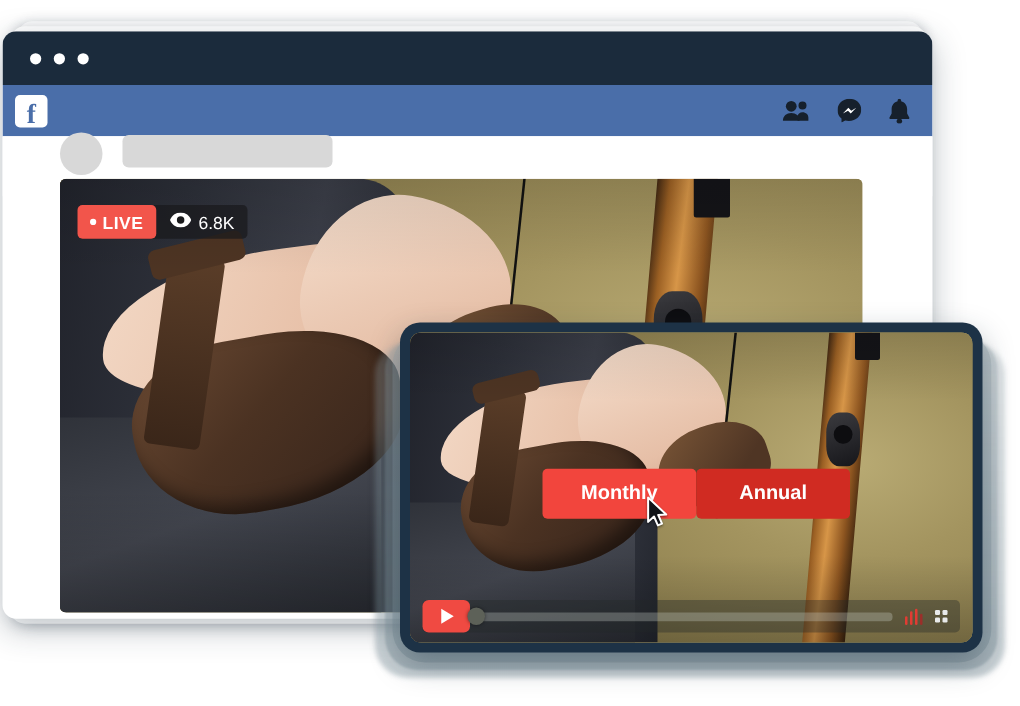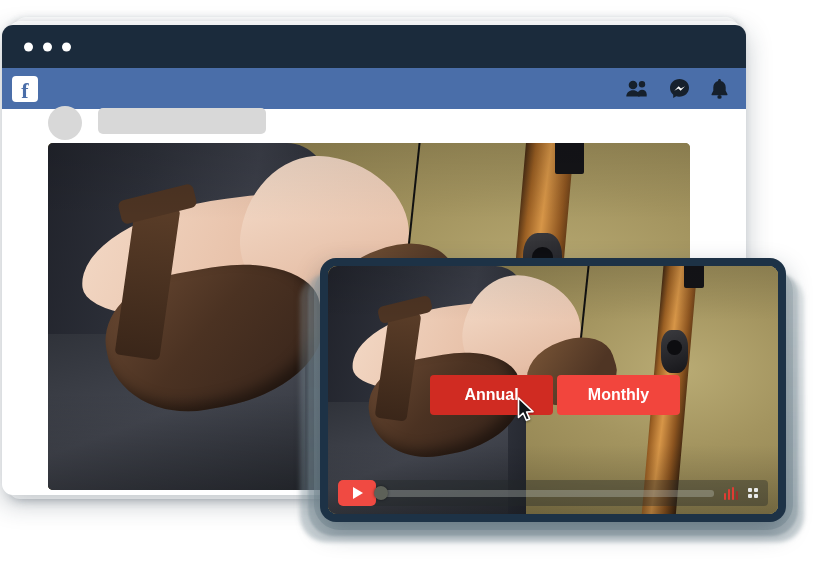--- a/index.html
+++ b/index.html
@@ -225,20 +225,35 @@
       <div class="ph-arrowline"></div>
       <div class="ph-arrow"></div>
       <div class="ph-glove"></div>
       <div class="ph-glove2"></div>
       <div class="ph-strap"></div>
       <div class="ph-strap2"></div>
       <div class="ph-grad"></div>
     </div>
   </div>
 
+  <div class="live-wrap">
+    <div class="live-pill">
+      <span class="bullet"></span>
+      <span class="txt">LIVE</span>
+    </div>
+    <div class="views">
+      <span>
+        <svg width="17" height="12" viewBox="0 0 17 12">
+          <path d="M8.5 0C4.6 0 1.3 2.4 0 6c1.3 3.6 4.6 6 8.5 6S15.7 9.6 17 6c-1.3-3.6-4.6-6-8.5-6z" fill="#ffffff"></path>
+          <circle cx="8.5" cy="6" r="3" fill="#1a1a1c"></circle>
+        </svg>
+      </span>
+      <span class="count">6.8K</span>
+    </div>
+  </div>
 
   <div class="dev-shadow dev-s1"></div>
   <div class="dev-shadow dev-s2"></div>
   <div class="dev-shadow dev-s3"></div>
 
   <div class="device">
     <div class="dev-screen">
 
       <div class="photo">
         <div class="ph-bg"></div>
@@ -254,22 +269,22 @@
         <div class="ph-arrowline"></div>
         <div class="ph-arrow"></div>
         <div class="ph-glove"></div>
         <div class="ph-glove2"></div>
         <div class="ph-strap"></div>
         <div class="ph-strap2"></div>
         <div class="ph-grad"></div>
       </div>
 
       <div class="btn-row">
+        <button class="plan-btn plan-monthly">Monthly</button>
         <button class="plan-btn plan-annual">Annual</button>
-        <button class="plan-btn plan-monthly">Monthly</button>
       </div>
 
       <span class="cursor">
         <svg width="19" height="25" viewBox="0 0 19 25">
           <path d="M1.5 1 L1.5 20.5 L6.2 16.2 L9.3 23.3 L12.6 21.9 L9.6 15 L16 14.6 Z" fill="#111418" stroke="#ffffff" stroke-width="1.6" stroke-linejoin="round"></path>
         </svg>
       </span>
 
       <div class="ctrl">
         <div class="play-btn">

